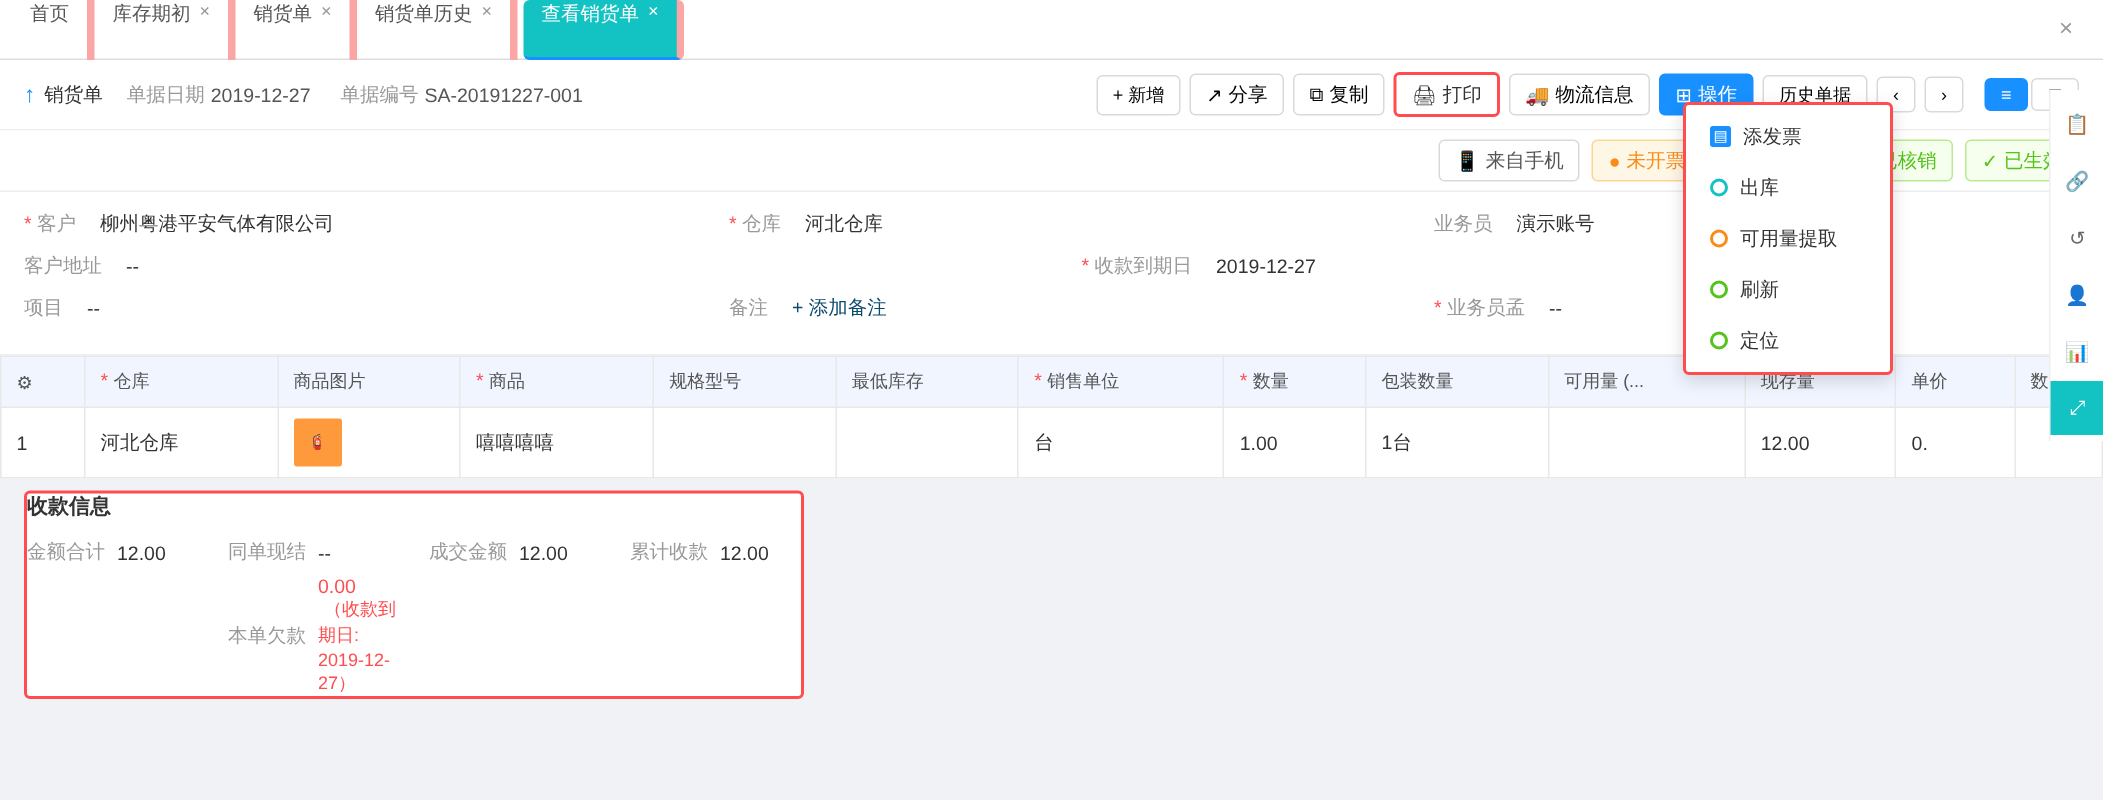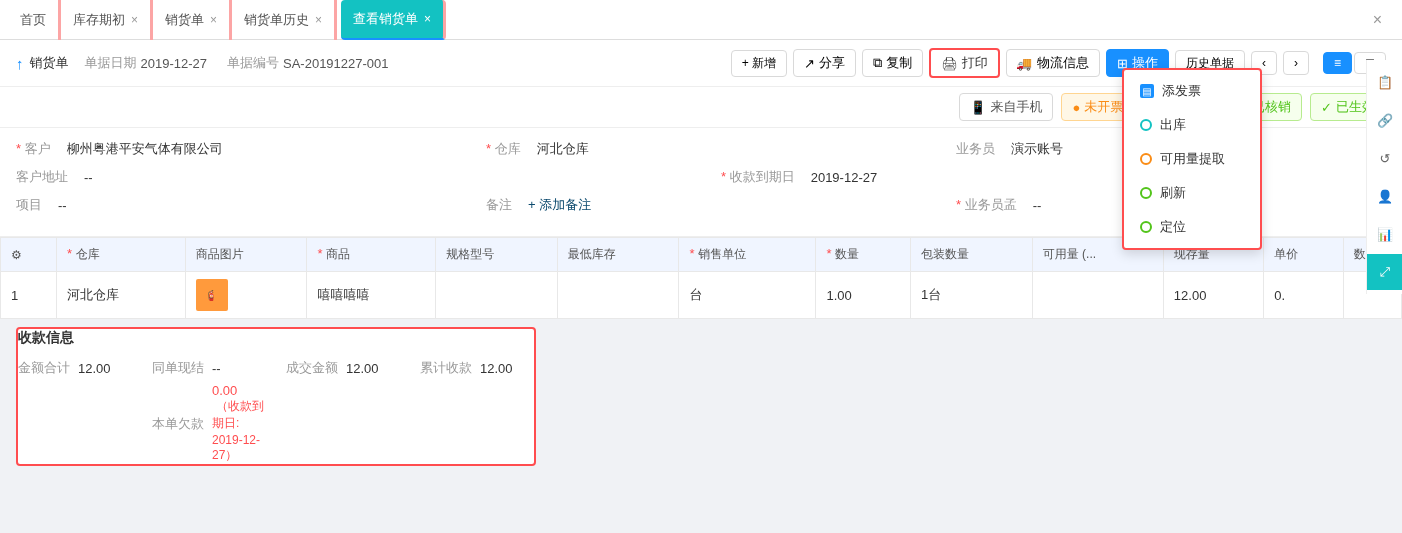--- a/index.html
+++ b/index.html
@@ -5,22 +5,22 @@
     * { box-sizing: border-box; margin: 0; padding: 0; font-family: 'Microsoft YaHei', Arial, sans-serif; font-size: 13px; }
     body { background: #f0f2f5; overflow: hidden; }
 
     
     .tab-bar {
       display: flex; align-items: center; background: #fff;
       border-bottom: 1px solid #ddd; height: 40px; padding: 0 8px;
       position: relative;
     }
     .tab-item {
-      display: flex; align-items: center; padding: 0 12px; height: 40px;
-      cursor: pointer; border-right: 3px solid #fca5a5; color: #555;
+      display: flex; align-items: flex-start; padding: 0 12px; height: 40px;
+      cursor: pointer; border-right: 5px solid #fca5a5; color: #555;
       white-space: nowrap; font-size: 13px;
     }
     .tab-item.active { background: #e6f7ff; color: #1890ff; border-bottom: 2px solid #1890ff; }
     .tab-item .close-x { margin-left: 6px; color: #999; font-size: 12px; cursor: pointer; }
     .tab-item.highlight { background: #13c2c2; color: #fff; border-radius: 4px; margin: 0 4px; }
     .tab-item.highlight .close-x { color: #fff; }
     .window-close { margin-left: auto; font-size: 16px; color: #999; cursor: pointer; padding: 0 12px; }
 
     
     .doc-header {

